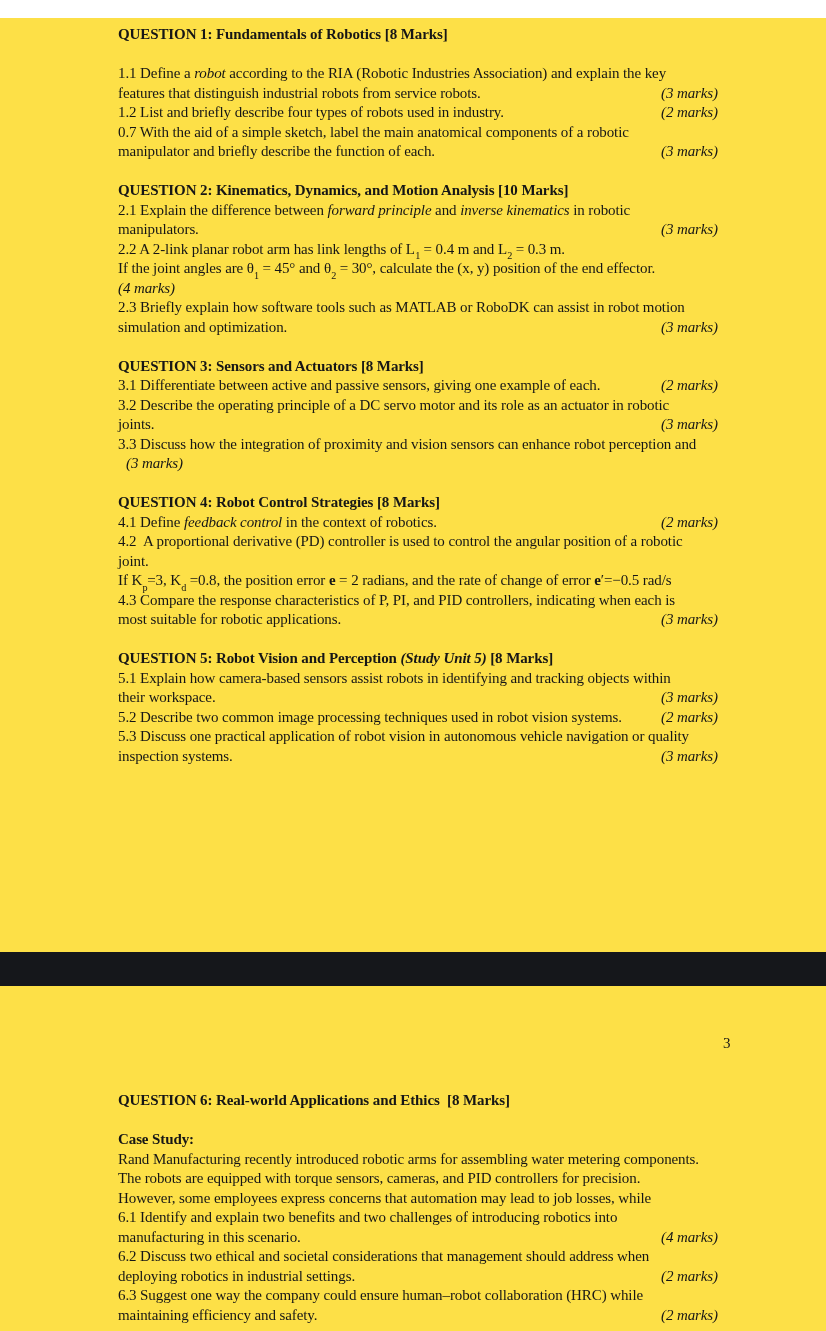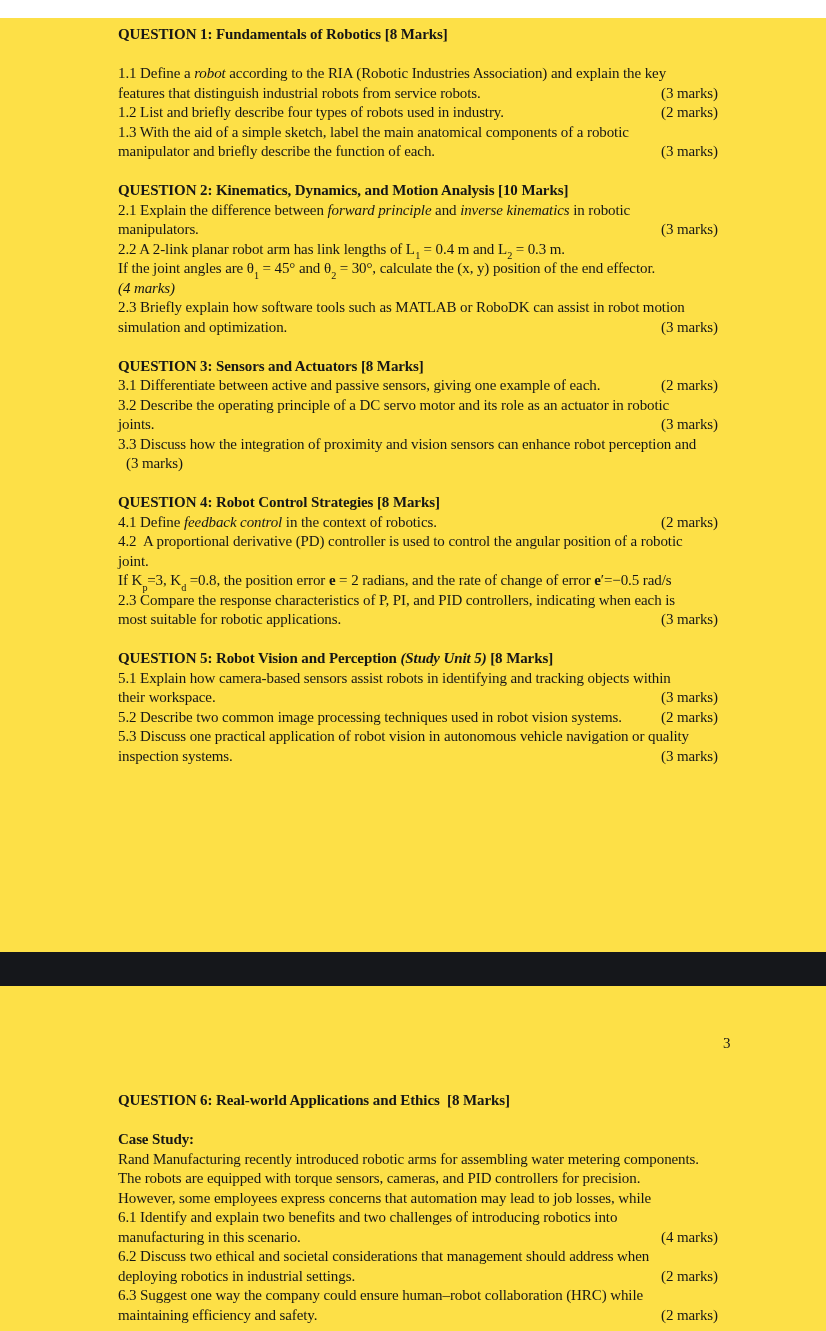--- a/index.html
+++ b/index.html
@@ -29,20 +29,21 @@
     display: flex;
     justify-content: space-between;
     align-items: baseline;
     height: 19.5px;
     line-height: 19.5px;
     white-space: pre;
   }
   .line .t { flex: 0 1 auto; }
   .line .marks {
     flex: 0 0 auto;
+    font-style: italic;
     padding-left: 8px;
   }
   .line.heading { font-weight: bold; }
   .line.blank { visibility: hidden; }
   .t sub {
     font-size: 68%;
     line-height: 0;
     position: relative;
     top: 0.18em;
     left: 0.02em;
@@ -64,21 +65,21 @@
 </head>
 <body style="color: rgb(22, 22, 22);">
 
 <div class="screen" style="background: #fde047; margin-top: 18px;">
   <section class="page-content page1">
       <div class="line heading"><span class="t">QUESTION 1: Fundamentals of Robotics [8 Marks]</span></div>
       <div class="line blank"><span class="t">&nbsp;</span></div>
       <div class="line"><span class="t">1.1 Define a <i>robot</i> according to the RIA (Robotic Industries Association) and explain the key</span></div>
       <div class="line"><span class="t">features that distinguish industrial robots from service robots.</span><span class="marks">(3 marks)</span></div>
       <div class="line"><span class="t">1.2 List and briefly describe four types of robots used in industry.</span><span class="marks">(2 marks)</span></div>
-      <div class="line"><span class="t">1.3 With the aid of a simple sketch, label the main anatomical components of a robotic</span></div>
+      <div class="line"><span class="t">0.7 With the aid of a simple sketch, label the main anatomical components of a robotic</span></div>
       <div class="line"><span class="t">manipulator and briefly describe the function of each.</span><span class="marks">(3 marks)</span></div>
       <div class="line blank"><span class="t">&nbsp;</span></div>
       <div class="line heading"><span class="t">QUESTION 2: Kinematics, Dynamics, and Motion Analysis [10 Marks]</span></div>
       <div class="line"><span class="t">2.1 Explain the difference between <i>forward principle</i> and <i>inverse kinematics</i> in robotic</span></div>
       <div class="line"><span class="t">manipulators.</span><span class="marks">(3 marks)</span></div>
       <div class="line"><span class="t">2.2 A 2-link planar robot arm has link lengths of L<sub>1</sub> = 0.4 m and L<sub>2</sub> = 0.3 m.</span></div>
       <div class="line"><span class="t">If the joint angles are θ<sub>1</sub> = 45° and θ<sub>2</sub> = 30°, calculate the (x, y) position of the end effector.</span></div>
       <div class="line"><span class="t"><i>(4 marks)</i></span></div>
       <div class="line"><span class="t">2.3 Briefly explain how software tools such as MATLAB or RoboDK can assist in robot motion</span></div>
       <div class="line"><span class="t">simulation and optimization.</span><span class="marks">(3 marks)</span></div>
@@ -88,21 +89,21 @@
       <div class="line"><span class="t">3.2 Describe the operating principle of a DC servo motor and its role as an actuator in robotic</span></div>
       <div class="line"><span class="t">joints.</span><span class="marks">(3 marks)</span></div>
       <div class="line"><span class="t">3.3 Discuss how the integration of proximity and vision sensors can enhance robot perception and</span></div>
       <div class="line"><span class="marks">(3 marks)</span></div>
       <div class="line blank"><span class="t">&nbsp;</span></div>
       <div class="line heading"><span class="t">QUESTION 4: Robot Control Strategies [8 Marks]</span></div>
       <div class="line"><span class="t">4.1 Define <i>feedback control</i> in the context of robotics.</span><span class="marks">(2 marks)</span></div>
       <div class="line"><span class="t">4.2  A proportional derivative (PD) controller is used to control the angular position of a robotic</span></div>
       <div class="line"><span class="t">joint.</span></div>
       <div class="line"><span class="t">If K<sub>p</sub>=3, K<sub>d</sub> =0.8, the position error <b>e</b> = 2 radians, and the rate of change of error <b>e</b>′=−0.5 rad/s</span></div>
-      <div class="line"><span class="t">2.3 Compare the response characteristics of P, PI, and PID controllers, indicating when each is</span></div>
+      <div class="line"><span class="t">4.3 Compare the response characteristics of P, PI, and PID controllers, indicating when each is</span></div>
       <div class="line"><span class="t">most suitable for robotic applications.</span><span class="marks">(3 marks)</span></div>
       <div class="line blank"><span class="t">&nbsp;</span></div>
       <div class="line heading"><span class="t">QUESTION 5: Robot Vision and Perception <i>(Study Unit 5)</i> [8 Marks]</span></div>
       <div class="line"><span class="t">5.1 Explain how camera-based sensors assist robots in identifying and tracking objects within</span></div>
       <div class="line"><span class="t">their workspace.</span><span class="marks">(3 marks)</span></div>
       <div class="line"><span class="t">5.2 Describe two common image processing techniques used in robot vision systems.</span><span class="marks">(2 marks)</span></div>
       <div class="line"><span class="t">5.3 Discuss one practical application of robot vision in autonomous vehicle navigation or quality</span></div>
       <div class="line"><span class="t">inspection systems.</span><span class="marks">(3 marks)</span></div>
     </section>
   <div class="page-break" style="background: rgb(21, 23, 27);"></div>

